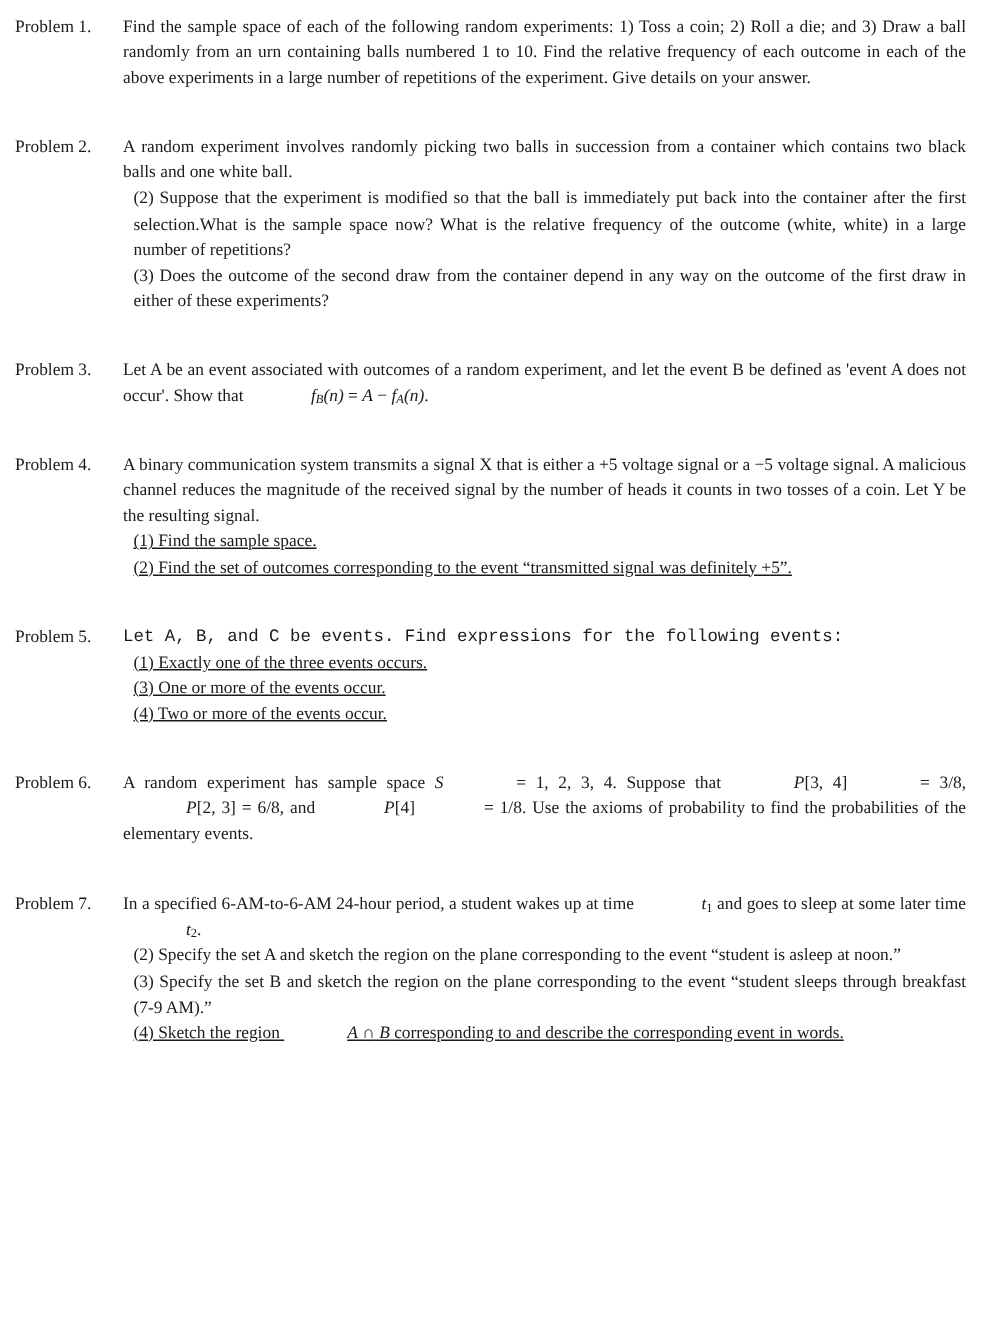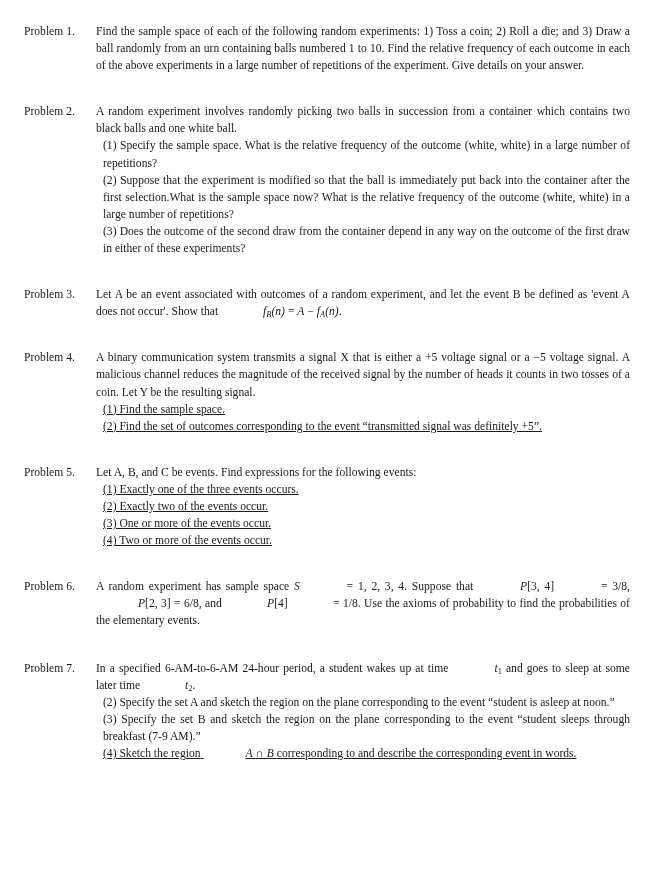--- a/index.html
+++ b/index.html
@@ -12,21 +12,21 @@
     height: 878px;
     overflow: hidden;
     font-family: "Liberation Serif", "DejaVu Serif", serif;
     color: #1a1a1a;
     -webkit-font-smoothing: antialiased;
   }
   .page {
     position: relative;
     width: 654px;
     height: 686px;
-    padding: 14px;
+    padding: 0;
     box-sizing: border-box;
   }
   .problem {
     position: relative;
     padding-left: 72px;
     margin: 0 10px 0 10px;
     font-size: 11.6px;
     line-height: 17.1px;
     text-align: justify;
     text-justify: inter-word;
@@ -45,20 +45,21 @@
     text-align: justify;
     text-justify: inter-word;
   }
   .para {
     margin: 0;
     text-align: justify;
     text-justify: inter-word;
   }
   .para.noj {
     text-align: left;
+    font-family: Liberation Mono, monospace;
   }
   .subitem {
     margin: 0;
     padding-left: 7px;
     text-align: justify;
     text-justify: inter-word;
   }
   .subitem.noj {
     text-align: left;
     text-decoration: underline;
@@ -94,21 +95,20 @@
       <p class="para">Find the sample space of each of the following random experiments: 1) Toss a coin; 2) Roll a die; and 3) Draw a ball randomly from an urn containing balls numbered 1 to 10. Find the relative frequency of each outcome in each of the above experiments in a large number of repetitions of the experiment. Give details on your answer.</p>
     </div>
   </div>
 
   <div class="gap-1"></div>
 
   <div class="problem">
     <span class="plabel">Problem 2.</span>
     <div class="ptext">
       <p class="para">A random experiment involves randomly picking two balls in succession from a container which contains two black balls and one white ball.</p>
-      <p class="subitem">(1) Specify the sample space. What is the relative frequency of the outcome (white, white) in a large number of repetitions?</p>
       <p class="subitem">(2) Suppose that the experiment is modified so that the ball is immediately put back into the container after the first selection.What is the sample space now? What is the relative frequency of the outcome (white, white) in a large number of repetitions?</p>
       <p class="subitem">(3) Does the outcome of the second draw from the container depend in any way on the outcome of the first draw in either of these experiments?</p>
     </div>
   </div>
 
   <div class="gap-2"></div>
 
   <div class="problem">
     <span class="plabel">Problem 3.</span>
     <div class="ptext">
@@ -129,21 +129,20 @@
     </div>
   </div>
 
   <div class="gap-4"></div>
 
   <div class="problem">
     <span class="plabel">Problem 5.</span>
     <div class="ptext">
       <p class="para noj">Let A, B, and C be events. Find expressions for the following events:</p>
       <p class="subitem noj">(1) Exactly one of the three events occurs.</p>
-      <p class="subitem noj">(2) Exactly two of the events occur.</p>
       <p class="subitem noj">(3) One or more of the events occur.</p>
       <p class="subitem noj">(4) Two or more of the events occur.</p>
     </div>
   </div>
 
   <div class="gap-5"></div>
 
   <div class="problem">
     <span class="plabel">Problem 6.</span>
     <div class="ptext">

